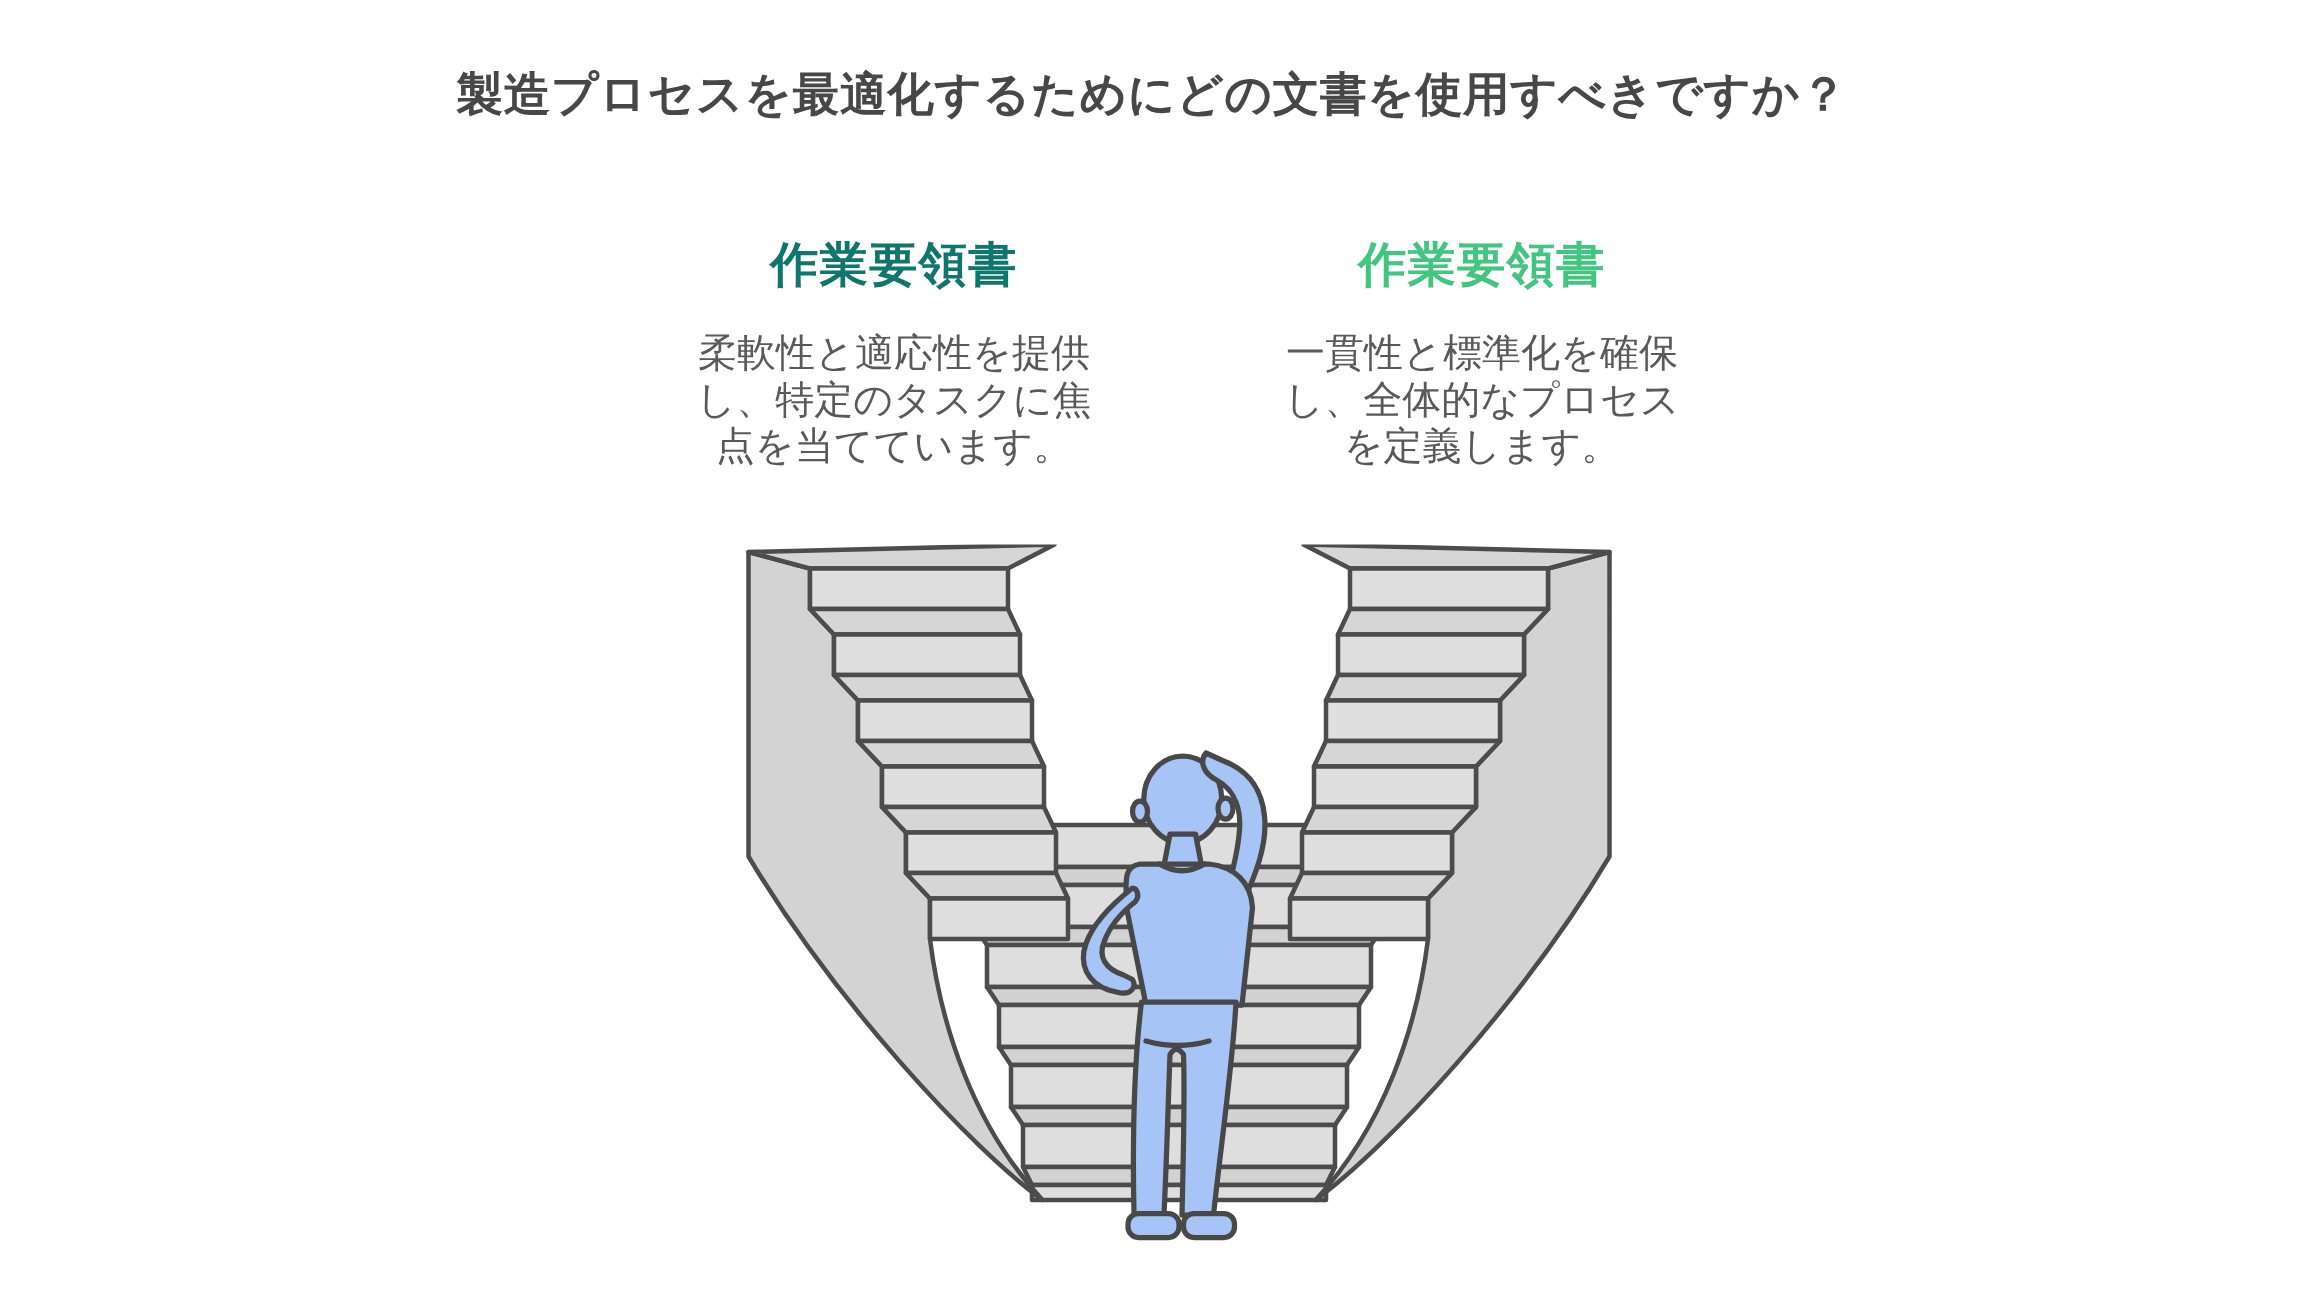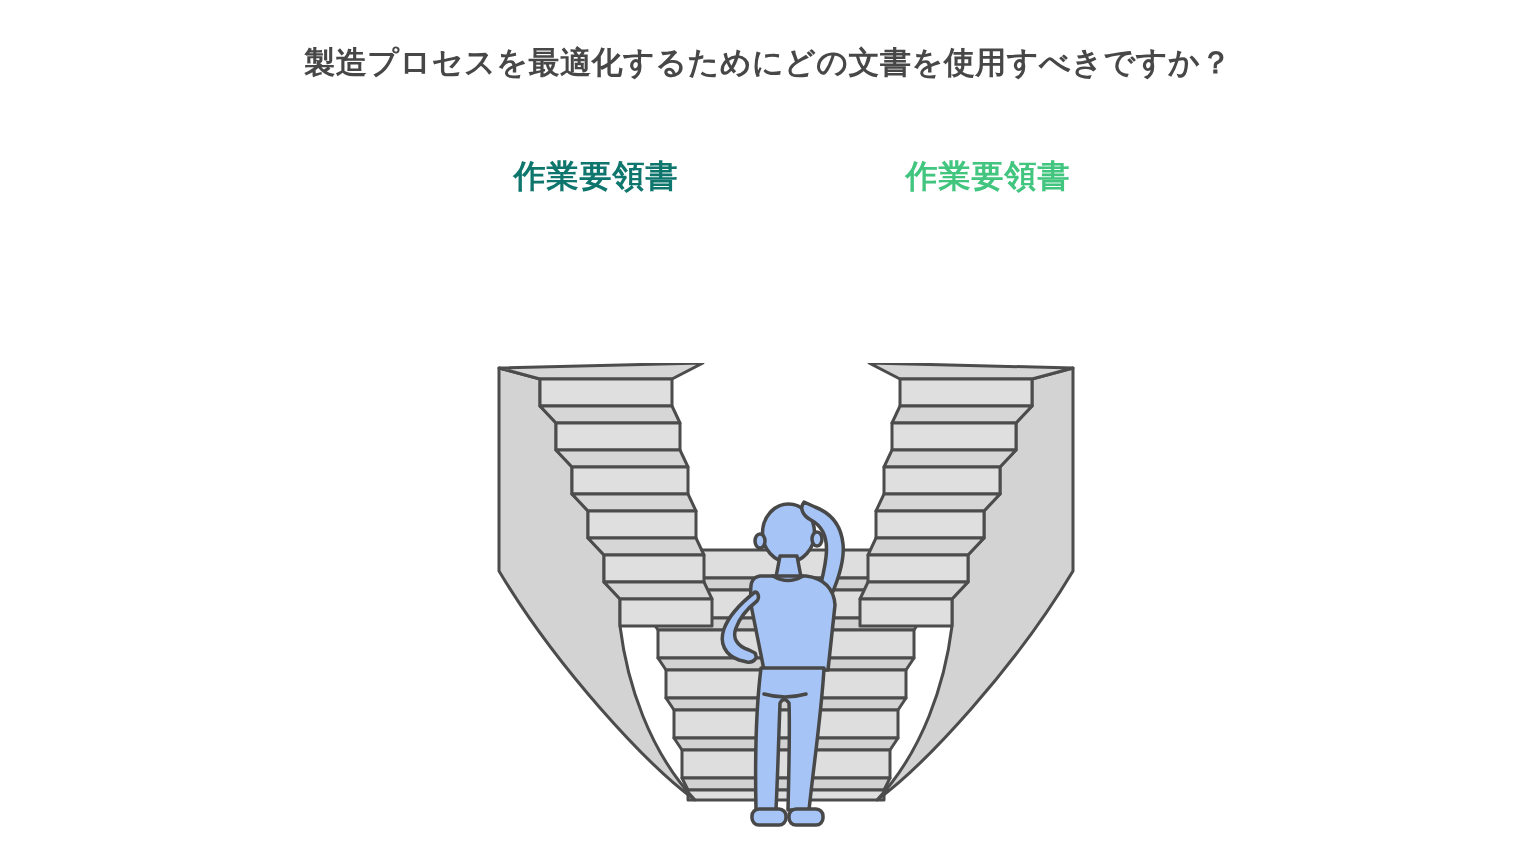--- a/index.html
+++ b/index.html
@@ -72,20 +72,26 @@
 </head>
 <body>
 
 <div class="canvas">
 
   <h1 class="page-title">製造プロセスを最適化するためにどの文書を使用すべきですか？</h1>
 
   <div class="option-heading left">作業要領書</div>
   <div class="option-heading right">作業要領書</div>
 
+  <div class="option-desc left">柔軟性と適応性を提供
+し、特定のタスクに焦
+点を当てています。</div>
+  <div class="option-desc right">一貫性と標準化を確保
+し、全体的なプロセス
+を定義します。</div>
 
   <svg class="illustration" viewBox="0 0 578 482" width="578" height="482" xmlns="http://www.w3.org/2000/svg">
 
     <g class="stairs">
       <rect x="145" y="187" width="288" height="28" fill="#dedede"></rect>
       <polygon points="145,215 433,215 425,227 153,227" fill="#d2d2d2"></polygon>
       <rect x="153" y="227" width="272" height="28" fill="#dedede"></rect>
       <polygon points="153,255 425,255 417,267 161,267" fill="#d2d2d2"></polygon>
       <rect x="161" y="267" width="256" height="28" fill="#dedede"></rect>
       <polygon points="161,295 417,295 409,307 169,307" fill="#d2d2d2"></polygon>

